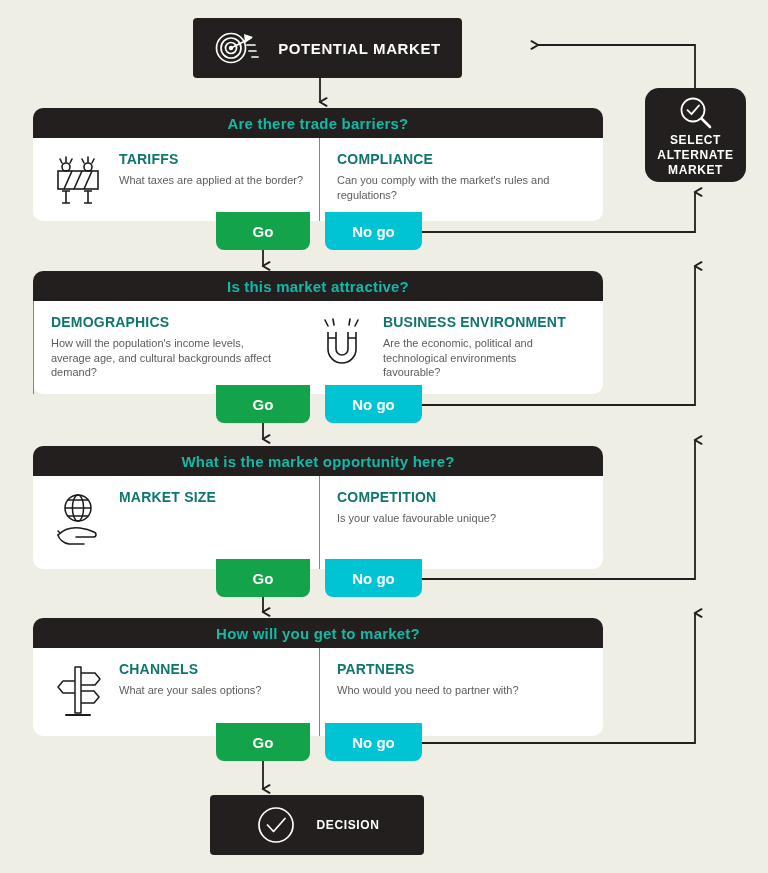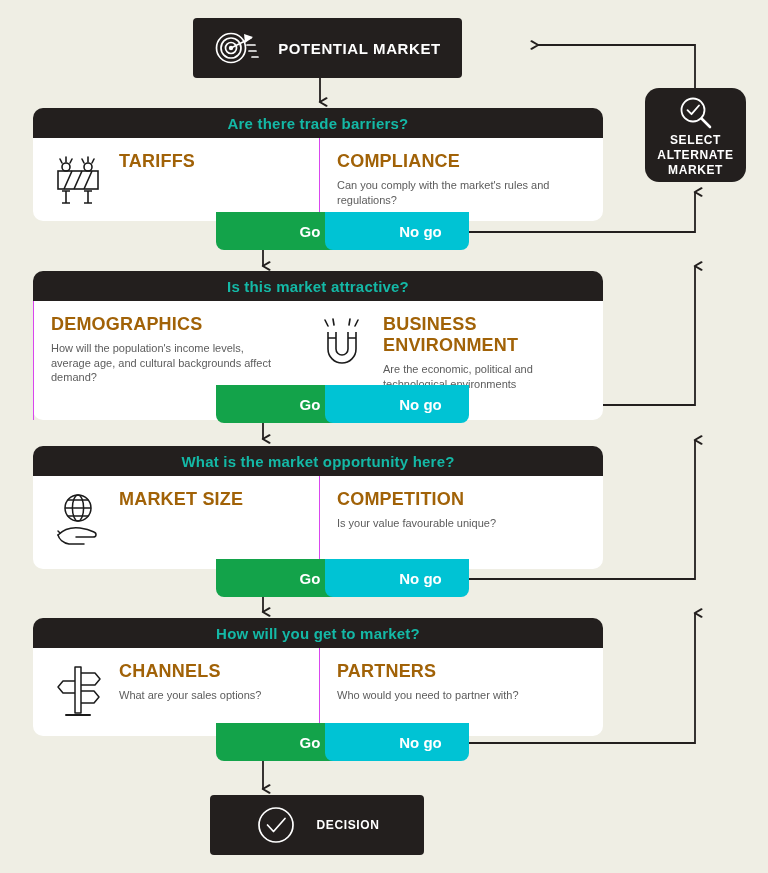--- a/index.html
+++ b/index.html
@@ -113,45 +113,44 @@
   .col-icon {
     width: 62px;
     flex: 0 0 62px;
     display: flex;
     align-items: flex-start;
     justify-content: center;
     padding-top: 2px;
   }
   .col-text { flex: 1 1 auto; }
   .col-title {
-    font-size: 18px;
+    font-size: 14px;
     font-weight: bold;
     letter-spacing: .2px;
     margin-bottom: 6px;
-    color: #a16207;
+    color: #0f766e;
   }
   .col-desc {
     font-size: 11px;
     line-height: 14.5px;
     color: #5C5C5C;
   }
 
   
   .verdict {
     position: absolute;
     height: 38px;
     border-radius: 0 0 8px 8px;
     display: flex;
     align-items: center;
     justify-content: center;
     font-size: 15px;
     font-weight: bold;
     color: #FFFFFF;
     z-index: 2;
-    padding-left: 47px;
   }
   .verdict.go {
     left: 216px;
     width: 94px;
     background: #13A34A;
   }
   .verdict.nogo {
     left: 325px;
     width: 97px;
     background: #00C3D4;
@@ -247,20 +246,21 @@
               <path d="M10,38 L18,38 M10,50 L18,50 M32,38 L40,38 M32,50 L40,50"></path>
               <g stroke-linecap="round">
                 <path d="M8,6 L10,10 M14,4 L14,9 M20,6 L18,10"></path>
                 <path d="M30,6 L32,10 M36,4 L36,9 M42,6 L40,10"></path>
               </g>
             </g>
           </svg>
         </div>
         <div class="col-text">
           <div class="col-title">TARIFFS</div>
+          <div class="col-desc">What taxes are applied at the border?</div>
         </div>
       </div>
       <div class="stage-col right">
         <div class="col-text">
           <div class="col-title">COMPLIANCE</div>
           <div class="col-desc">Can you comply with the market's rules and regulations?</div>
         </div>
       </div>
     </div>
   </div>

